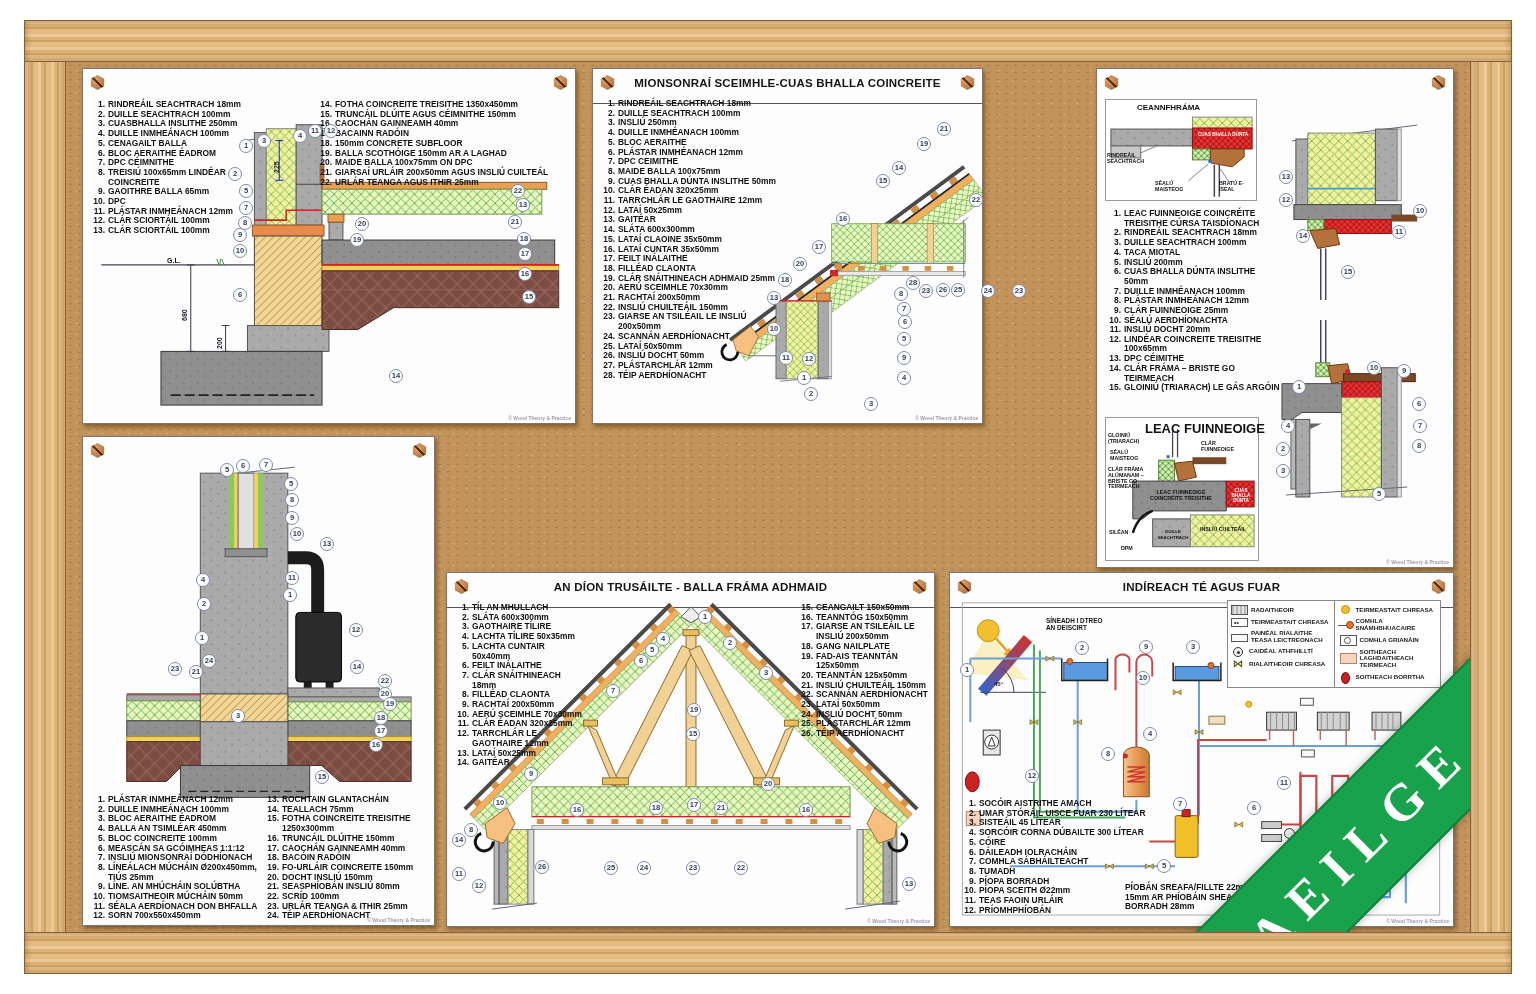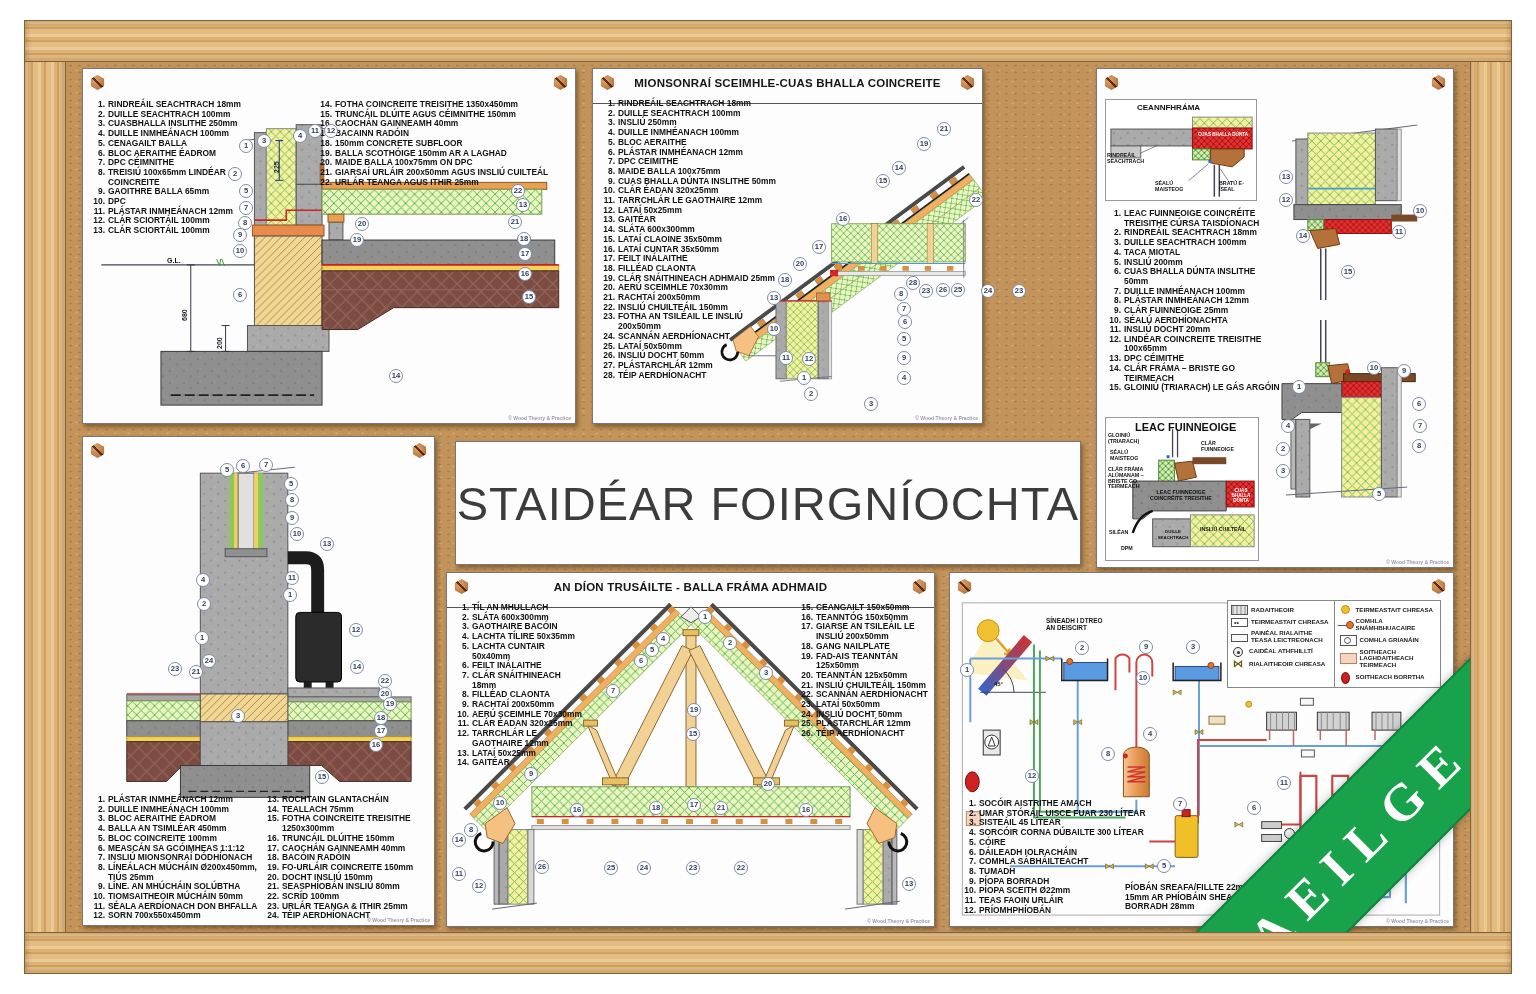--- a/index.html
+++ b/index.html
@@ -417,21 +417,21 @@
         <div class="li">
           <span class="num">21.</span>
           <span class="txt">RACHTAÍ 200x50mm</span>
         </div>
         <div class="li">
           <span class="num">22.</span>
           <span class="txt">INSLIÚ CHUILTEÁIL 150mm</span>
         </div>
         <div class="li">
           <span class="num">23.</span>
-          <span class="txt">FOTHA AN TSILÉAIL LE INSLIÚ 200x50mm</span>
+          <span class="txt">GIARSE AN TSILÉAIL LE INSLIÚ 200x50mm</span>
         </div>
         <div class="li">
           <span class="num">24.</span>
           <span class="txt">SCANNÁN AERDHÍONACHT</span>
         </div>
         <div class="li">
           <span class="num">25.</span>
           <span class="txt">LATAÍ 50x50mm</span>
         </div>
         <div class="li">
@@ -598,21 +598,21 @@
         <div class="li">
           <span class="num">15.</span>
           <span class="txt">GLOINIÚ (TRIARACH) LE GÁS ARGÓIN</span>
         </div>
       </div>
     <span class="dlabel" style="left:40px;top:34px;font-size:8px">CEANNFHRÁMA</span>
     <div class="dlabel tinyw" style="left:98px;top:63px;width:56px">CUAS BHALLA DÚNTA</div>
     <div class="dlabel tiny" style="left:10px;top:84px;width:42px">RINDREÁIL SEACHTRACH</div>
     <div class="dlabel tiny" style="left:58px;top:112px;width:36px">SÉALÚ MAISTEOG</div>
     <div class="dlabel tiny" style="left:122px;top:112px;width:36px">BRATÚ E-ÍSEAL</div>
-    <span class="dlabel" style="left:38px;top:352px;font-size:11px">LEAC FUINNEOIGE</span>
+    <span class="dlabel" style="left:48px;top:352px;font-size:13px">LEAC FUINNEOIGE</span>
     <div class="dlabel tiny" style="left:11px;top:364px;width:52px">GLOINIÚ (TRIARACH)</div>
     <div class="dlabel tiny" style="left:13px;top:381px;width:40px">SÉALÚ MAISTEOG</div>
     <div class="dlabel tiny" style="left:104px;top:372px;width:40px">CLÁR FUINNEOIGE</div>
     <div class="dlabel tiny" style="left:11px;top:398px;width:50px">CLÁR FRÁMA ALÚMANAM – BRISTE GO TEIRMEACH</div>
     <div class="dlabel tinyw" style="left:130px;top:419px;width:28px">CUAS BHALLA DÚNTA</div>
     <div class="dlabel tiny" style="left:44px;top:421px;width:80px;text-align:center">LEAC FUINNEOIGE COINCRÉITE TREISITHE</div>
     <div class="dlabel tiny" style="left:12px;top:461px;width:26px">SILÉAN</div>
     <div class="dlabel tiny" style="left:24px;top:477px;width:20px">DPM</div>
     <div class="dlabel tiny" style="left:58px;top:460px;width:36px;text-align:center;font-size:4.4px">DUILLE SEACHTRACH</div>
     <div class="dlabel tiny" style="left:100px;top:458px;width:52px;text-align:center">INSLIÚ CUILTEÁIL</div>
@@ -794,23 +794,20 @@
         <div class="callout" style="left: 307px; top: 267px;">19</div>
         <div class="callout" style="left: 298px; top: 281px;">18</div>
         <div class="callout" style="left: 298px; top: 294px;">17</div>
         <div class="callout" style="left: 293px; top: 308px;">16</div>
         <div class="callout" style="left: 155px; top: 279px;">3</div>
         <div class="callout" style="left: 239px; top: 340px;">15</div>
       </div>
     <span class="credit">© Wood Theory &amp; Practice</span>
   </div>
 
-  <div class="panel maintitle" style="left:455px;top:441px;width:626px;height:124px">
-    <span>STAIDÉAR FOIRGNÍOCHTA</span>
-  </div>
 
   <div class="panel" style="left:446px;top:572px;width:489px;height:355px">
     <div class="ptitle">AN DÍON TRUSÁILTE - BALLA FRÁMA ADHMAID</div>
     <span class="screw l"></span>
     <span class="screw r"></span>
     <svg class="dia" viewBox="0 0 489 355">
 
       <polygon points="223.1,30.0 16.1,236.0 19,238.9 226,32.9" fill="#4a4a4a"></polygon>
       <path d="M227.7,34.6 L20.7,240.6" stroke="#d89040" stroke-width="5" stroke-dasharray="7 18" fill="none"></path>
       <polygon points="229.5,36.4 22.5,242.4 26.7,246.7 233.7,40.7" fill="#f0b060" stroke="#a87838" stroke-width="0.6"></polygon>
@@ -856,21 +853,21 @@
         <div class="li">
           <span class="num">1.</span>
           <span class="txt">TÍL AN MHULLACH</span>
         </div>
         <div class="li">
           <span class="num">2.</span>
           <span class="txt">SLÁTA 600x300mm</span>
         </div>
         <div class="li">
           <span class="num">3.</span>
-          <span class="txt">GAOTHAIRE BACÓIN</span>
+          <span class="txt">GAOTHAIRE TÍLIRE</span>
         </div>
         <div class="li">
           <span class="num">4.</span>
           <span class="txt">LACHTA TÍLIRE 50x35mm</span>
         </div>
         <div class="li">
           <span class="num">5.</span>
           <span class="txt">LACHTA CUNTAIR 50x40mm</span>
         </div>
         <div class="li">
@@ -986,20 +983,21 @@
         <div class="callout" style="left: 164px; top: 295px;">25</div>
         <div class="callout" style="left: 197px; top: 295px;">24</div>
         <div class="callout" style="left: 246px; top: 295px;">23</div>
         <div class="callout" style="left: 294px; top: 295px;">22</div>
         <div class="callout" style="left: 462px; top: 311px;">13</div>
       </div>
     <span class="credit">© Wood Theory &amp; Practice</span>
   </div>
 
   <div class="panel" style="left:949px;top:572px;width:505px;height:355px">
+    <div class="ptitle">INDÍREACH TÉ AGUS FUAR</div>
     <span class="screw l"></span>
     <span class="screw r"></span>
     <svg class="dia" viewBox="0 0 505 355">
       <rect x="12" y="30" width="480" height="314" fill="none" stroke="#aaa"></rect>
 
       <polygon points="38,60 78,108 14,100" fill="#f8eaa8" opacity="0.7"></polygon>
       <circle cx="38" cy="58" r="11" fill="#f0c030" stroke="#c89010"></circle>
       <path d="M46 66 L60 82 l-6 -1 m6 1 l-1 -6" stroke="#e8a020" stroke-width="2.5" fill="none"></path>
       <line x1="32" y1="120" x2="78" y2="66" stroke="url(#grad-sol)" stroke-width="11"></line>
       <path d="M30 120 H96" stroke="#445" fill="none"></path>

